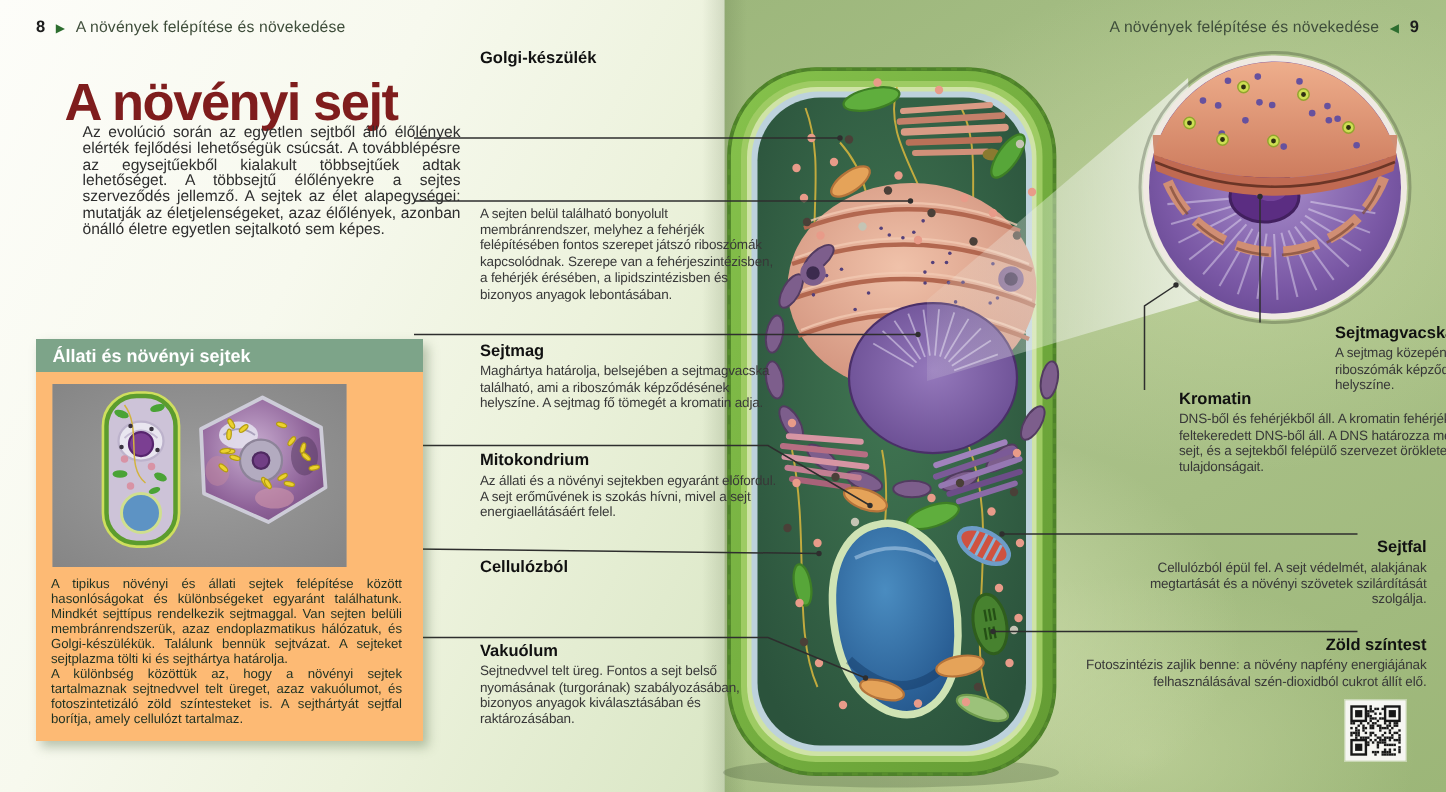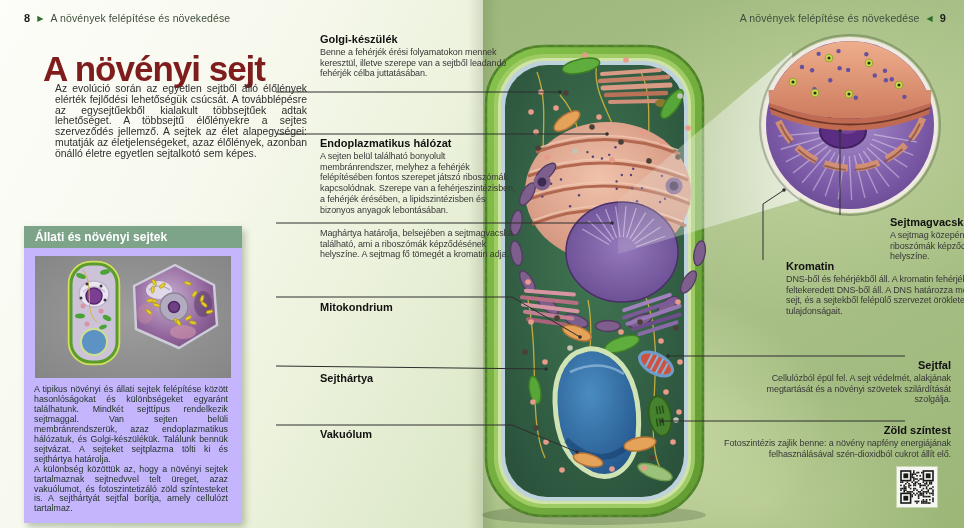--- a/index.html
+++ b/index.html
@@ -15,21 +15,21 @@
       linear-gradient(150deg,#9db77c 0%,#abc28a 45%,#9cb678 100%);}
   .gutter{position:absolute;left:468px;top:0;width:30px;height:528px;z-index:1;
     background:linear-gradient(90deg,rgba(80,100,60,0),rgba(70,92,52,.16) 50%,rgba(80,100,60,0));}
   #art{position:absolute;left:0;top:0;z-index:2;pointer-events:none;}
   .txt{position:absolute;z-index:3;}
   .hdr{font-size:10.5px;color:#3f4e3b;letter-spacing:.1px;display:flex;align-items:center;gap:7px;}
   .hdr .pn{font-weight:bold;color:#1d1d1d;font-size:11px;}
   .hdr .arw{color:#2d6e2f;font-size:8px;}
   h1.title{margin:16px;font-size:35px;font-weight:700;color:#7f1d1d;letter-spacing:-1px;}
   .intro{width:252px;font-size:10.4px;line-height:10.8px;color:#2e2e2e;text-align:justify;margin-left:28px;}
-  .ibox{position:absolute;left:24px;top:226px;width:218px;z-index:3;background:#c4b5fd;
+  .ibox{position:absolute;left:24px;top:226px;width:258px;z-index:3;background:#fdba74;
         box-shadow:3px 4px 7px rgba(70,95,55,.35);}
   .ibox-h{background:#7da489;color:#fff;font-weight:bold;font-size:12px;padding:4px 0 4px 11px;}
   .ibox-img{margin:8px 11px 0 11px;width:196px;height:122px;background:#8f8f8f;display:block;}
   .ibox-t{padding:7px 14px 9px 10px;font-size:8.8px;line-height:9.95px;color:#1e3123;text-align:justify;}
   .ibox-t p{margin:0;}
   .sec{position:absolute;z-index:3;width:200px;margin-left:44px;}
   .sec h3{margin:0 0 2px 0;font-size:11px;color:#111;}
   .sec p{margin:0;font-size:9px;line-height:10.7px;color:#383838;letter-spacing:-.1px;}
   .ralign{text-align:right;}
   #qr{position:absolute;left:897px;top:467px;width:40px;height:40px;background:#f4f4f0;
@@ -467,37 +467,38 @@
     </g>
   </svg>
   <div class="ibox-t">
     <p>A tipikus növényi és állati sejtek felépítése között hasonlóságokat és különbségeket egyaránt találhatunk. Mindkét sejttípus rendelkezik sejtmaggal. Van sejten belüli membránrendszerük, azaz endoplazmatikus hálózatuk, és Golgi-készülékük. Találunk bennük sejtvázat. A sejteket sejtplazma tölti ki és sejthártya határolja.</p>
     <p>A különbség közöttük az, hogy a növényi sejtek tartalmaznak sejtnedvvel telt üreget, azaz vakuólumot, és fotoszintetizáló zöld színtesteket is. A sejthártyát sejtfal borítja, amely cellulózt tartalmaz.</p>
   </div>
 </div>
 
 <div class="sec" style="left:276px;top:33px;">
   <h3>Golgi-készülék</h3>
-  <p>Benne a fehérjék érési folyamatokon mennek keresztül, illetve szerepe van a sejtből leadandó fehérjék célba juttatásában.</p>
 </div>
 <div class="sec" style="left:276px;top:137px;">
-  <h3>Endoplazmatikus hálózat</h3>
   <p>A sejten belül található bonyolult membránrendszer, melyhez a fehérjék felépítésében fontos szerepet játszó riboszómák kapcsolódnak. Szerepe van a fehérjeszintézisben, a fehérjék érésében, a lipidszintézisben és bizonyos anyagok lebontásában.</p>
 </div>
 <div class="sec" style="left:276px;top:228px;">
+  <h3>Sejtmag</h3>
   <p>Maghártya határolja, belsejében a sejtmagvacska található, ami a riboszómák képződésének helyszíne. A sejtmag fő tömegét a kromatin adja.</p>
 </div>
 <div class="sec" style="left:276px;top:301px;">
   <h3>Mitokondrium</h3>
+  <p>Az állati és a növényi sejtekben egyaránt előfordul. A sejt erőművének is szokás hívni, mivel a sejt energiaellátásáért felel.</p>
 </div>
 <div class="sec" style="left:276px;top:372px;">
-  <h3>Sejthártya</h3>
+  <h3>Cellulózból</h3>
 </div>
 <div class="sec" style="left:276px;top:428px;">
   <h3>Vakuólum</h3>
+  <p>Sejtnedvvel telt üreg. Fontos a sejt belső nyomásának (turgorának) szabályozásában, bizonyos anyagok kiválasztásában és raktározásában.</p>
 </div>
 
 <div class="sec" style="left:846px;top:216px;width:118px;">
   <h3>Sejtmagvacska</h3>
   <p>A sejtmag közepén van. A riboszómák képződésének helyszíne.</p>
 </div>
 <div class="sec" style="left:742px;top:260px;width:195px;">
   <h3>Kromatin</h3>
   <p>DNS-ből és fehérjékből áll. A kromatin fehérjékre feltekeredett DNS-ből áll. A DNS határozza meg a sejt, és a sejtekből felépülő szervezet örökletes tulajdonságait.</p>
 </div>

